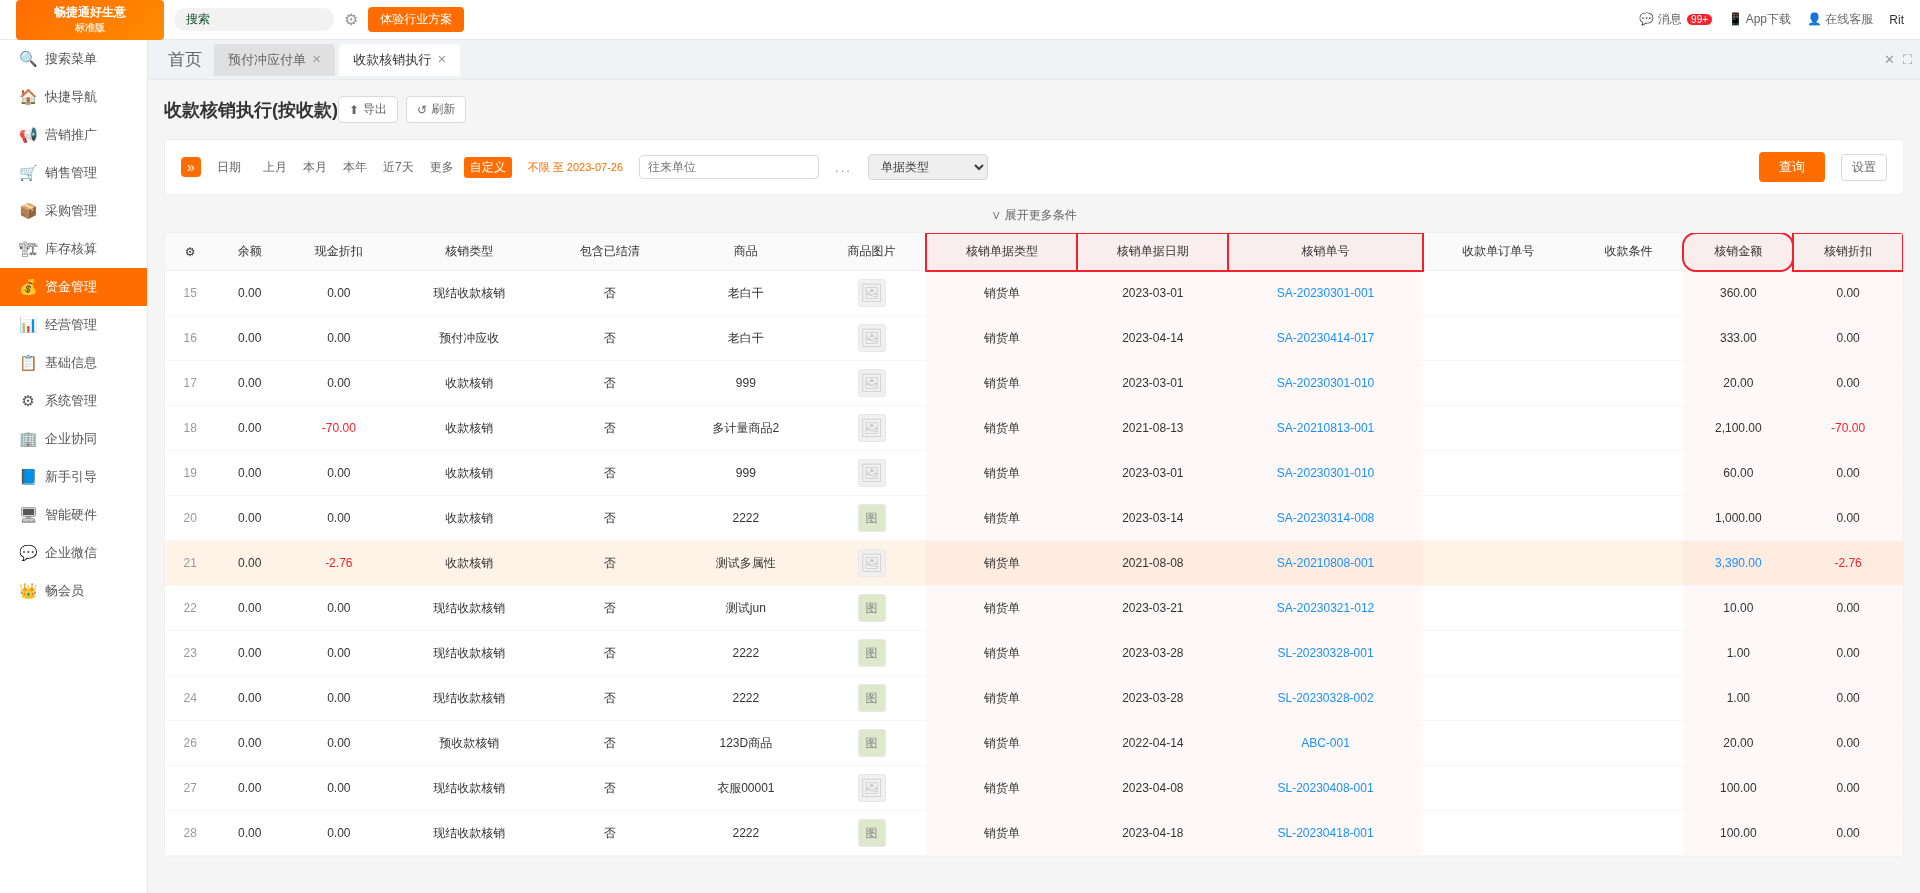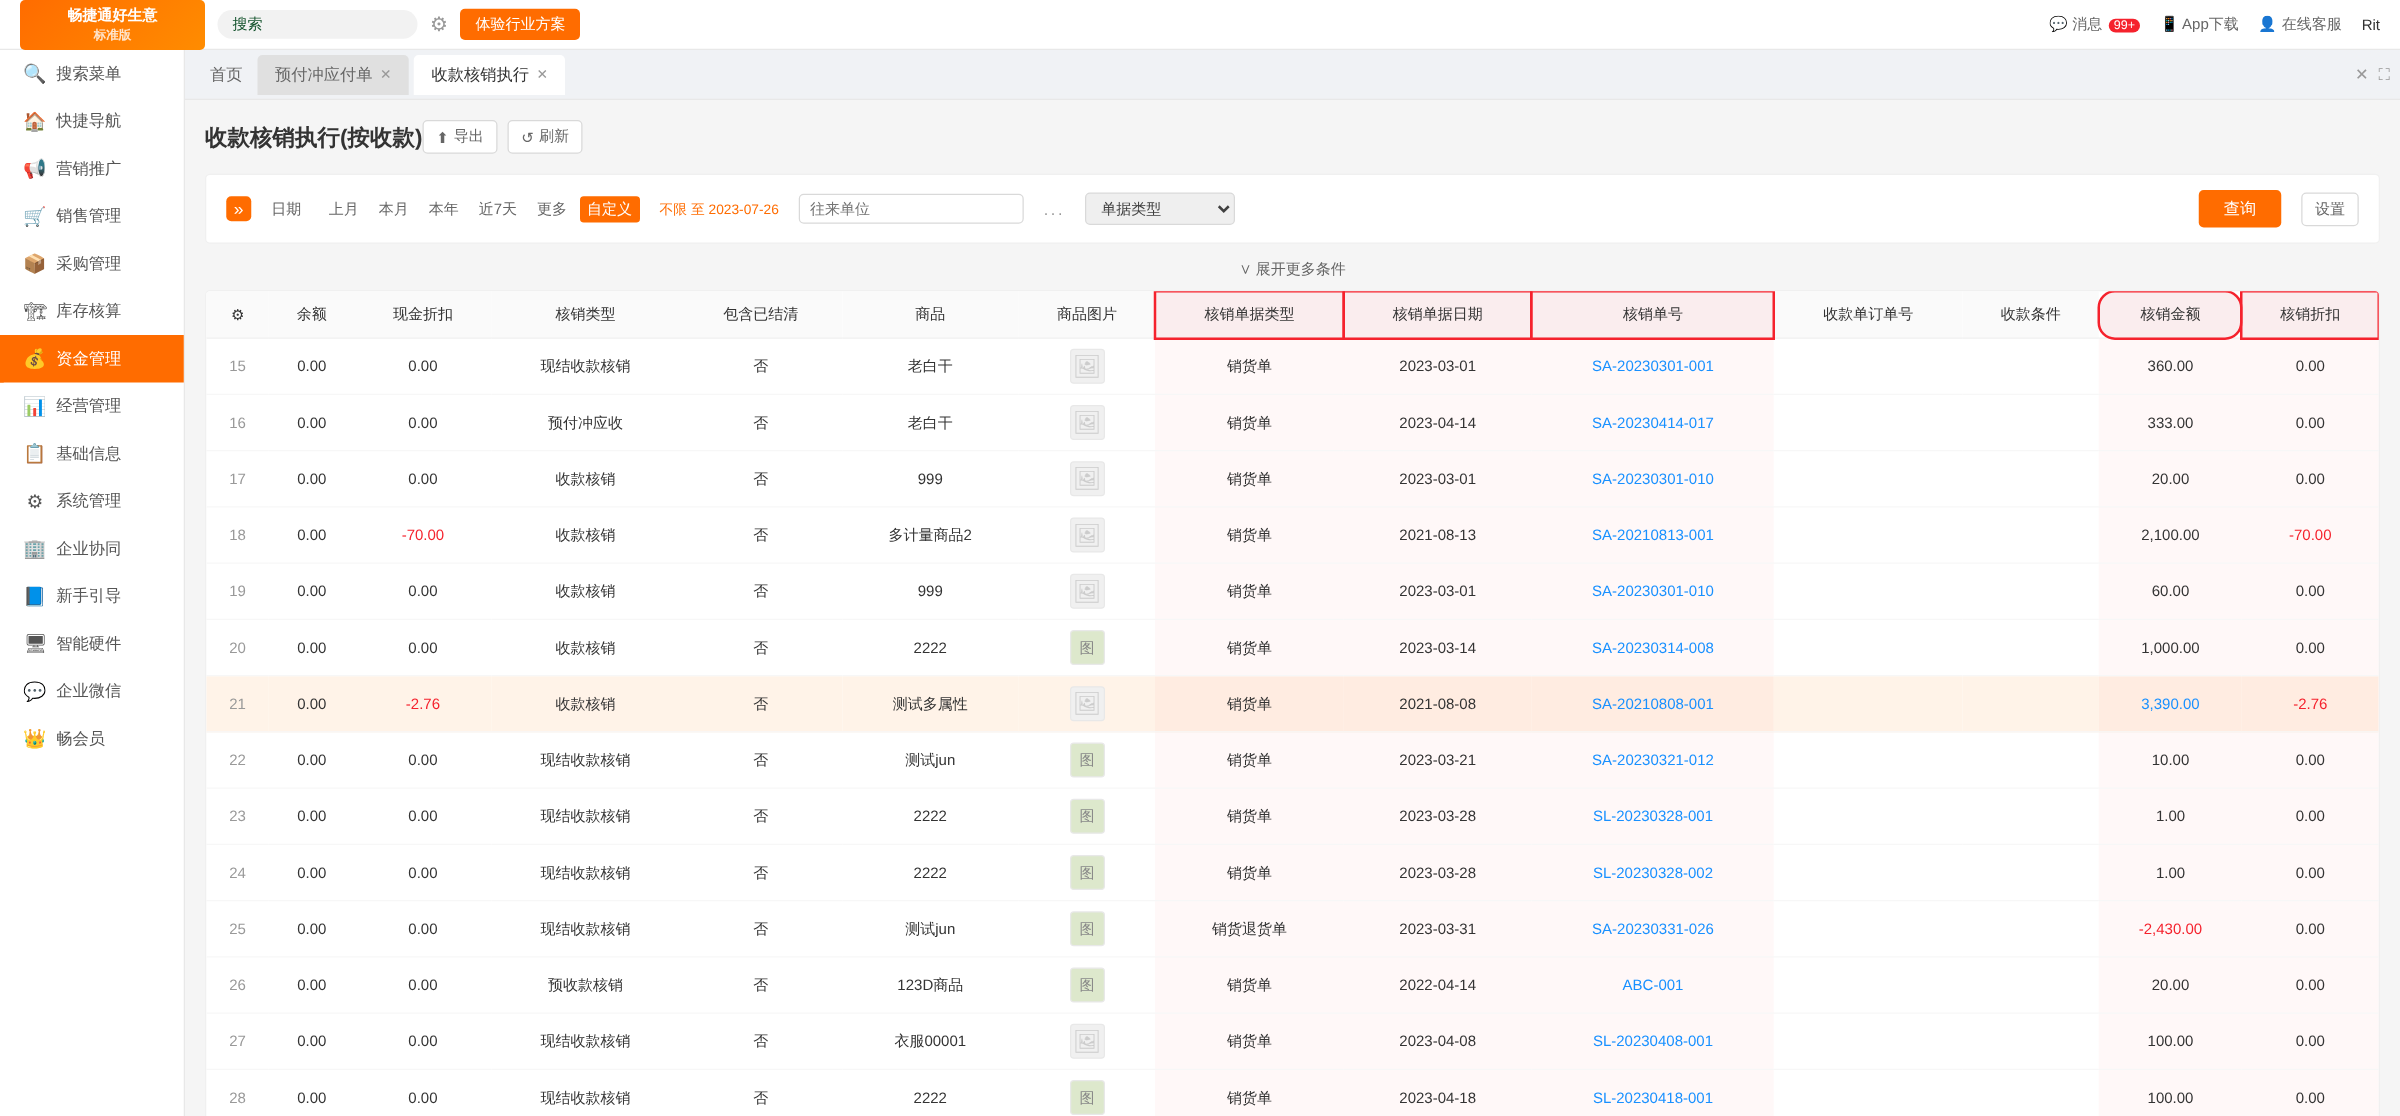--- a/index.html
+++ b/index.html
@@ -90,21 +90,21 @@
       border-radius: 4px 4px 0 0;
       cursor: pointer;
       font-size: 13px;
       color: #666;
       background: #e0e0e0;
       margin-right: 4px;
       position: relative;
     }
     .tab-item.active { background: #fff; color: #333; }
     .tab-close { font-size: 11px; color: #999; cursor: pointer; }
-    .tab-home { color: #666; font-size: 13px; padding: 0 12px; }
+    .tab-home { color: #666; font-size: 17px; padding: 0 12px; }
     .tab-bar-right { margin-left: auto; display: flex; gap: 8px; }
 
     
     .page-content { flex: 1; overflow: auto; padding: 16px; }
     .page-title { font-size: 18px; font-weight: bold; color: #333; margin-bottom: 16px; display: flex; justify-content: flex-start; align-items: center; }
     .page-title-actions { display: flex; gap: 8px; }
     .btn-outline { border: 1px solid #d9d9d9; background: #fff; border-radius: 4px; padding: 4px 10px; font-size: 12px; cursor: pointer; color: #666; display: flex; align-items: center; gap: 4px; }
 
     
     .filter-bar {
@@ -557,38 +557,20 @@
                     </div></td>
     <td style="background:rgba(255,77,79,0.04);">销货单</td>
     <td style="background:rgba(255,77,79,0.04);">2023-03-28</td>
     <td style="background:rgba(255,77,79,0.04);"><a class="td-link">SL-20230328-002</a></td>
     <td></td>
     <td></td>
     <td class="" style="background:rgba(255,77,79,0.04);">1.00</td>
     <td class="" style="background:rgba(255,77,79,0.04);">0.00</td>
   </tr>
                 <tr>
-    <td class="row-num">25</td>
-    <td>0.00</td>
-    <td class="">0.00</td>
-    <td>现结收款核销</td>
-    <td>否</td>
-    <td>测试jun</td>
-    <td><div class="img-placeholder" style="background:#dde8cc;">
-                      <span style="color:#888;font-size:12px;">图</span>
-                    </div></td>
-    <td style="background:rgba(255,77,79,0.04);">销货退货单</td>
-    <td style="background:rgba(255,77,79,0.04);">2023-03-31</td>
-    <td style="background:rgba(255,77,79,0.04);"><a class="td-link">SA-20230331-026</a></td>
-    <td></td>
-    <td></td>
-    <td class="td-red" style="background:rgba(255,77,79,0.04);">-2,430.00</td>
-    <td class="" style="background:rgba(255,77,79,0.04);">0.00</td>
-  </tr>
-                <tr>
     <td class="row-num">26</td>
     <td>0.00</td>
     <td class="">0.00</td>
     <td>预收款核销</td>
     <td>否</td>
     <td>123D商品</td>
     <td><div class="img-placeholder" style="background:#dde8cc;">
                       <span style="color:#888;font-size:12px;">图</span>
                     </div></td>
     <td style="background:rgba(255,77,79,0.04);">销货单</td>

